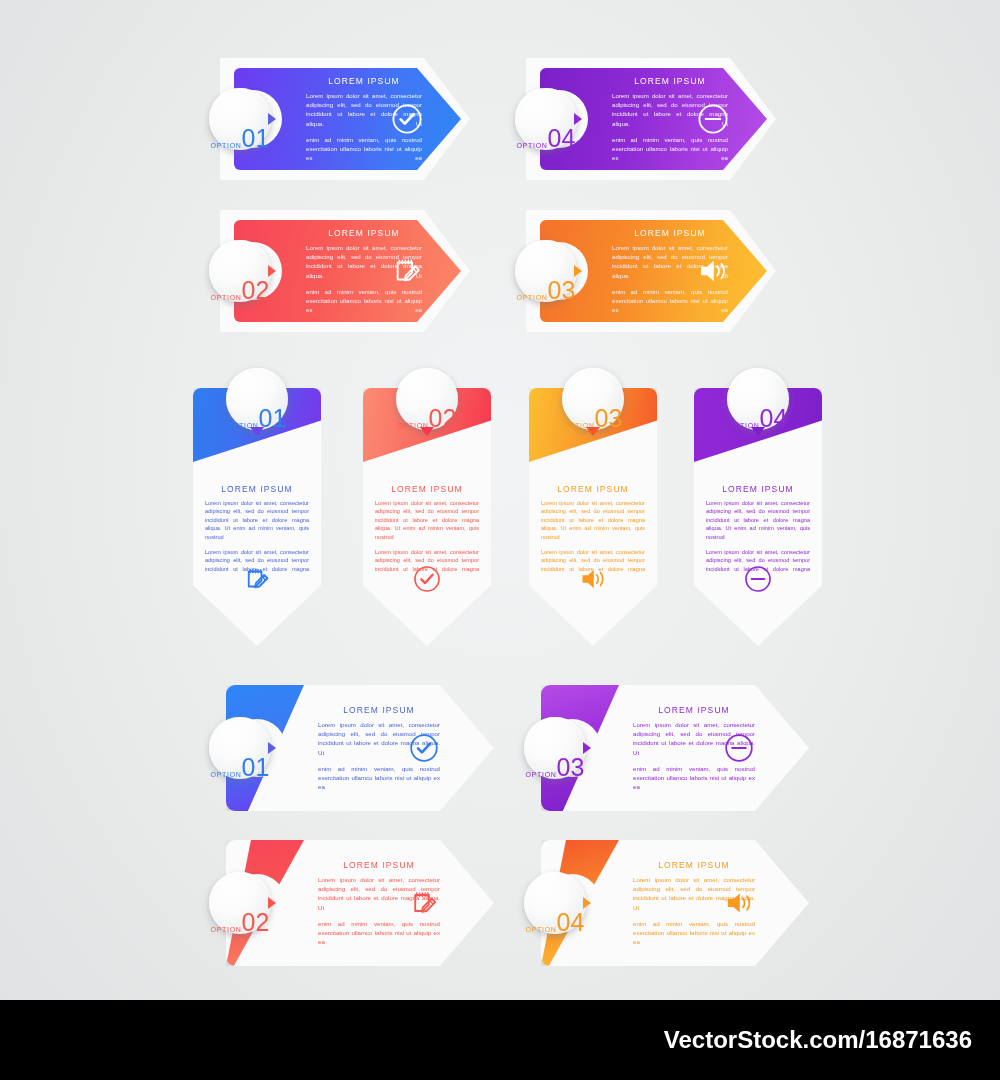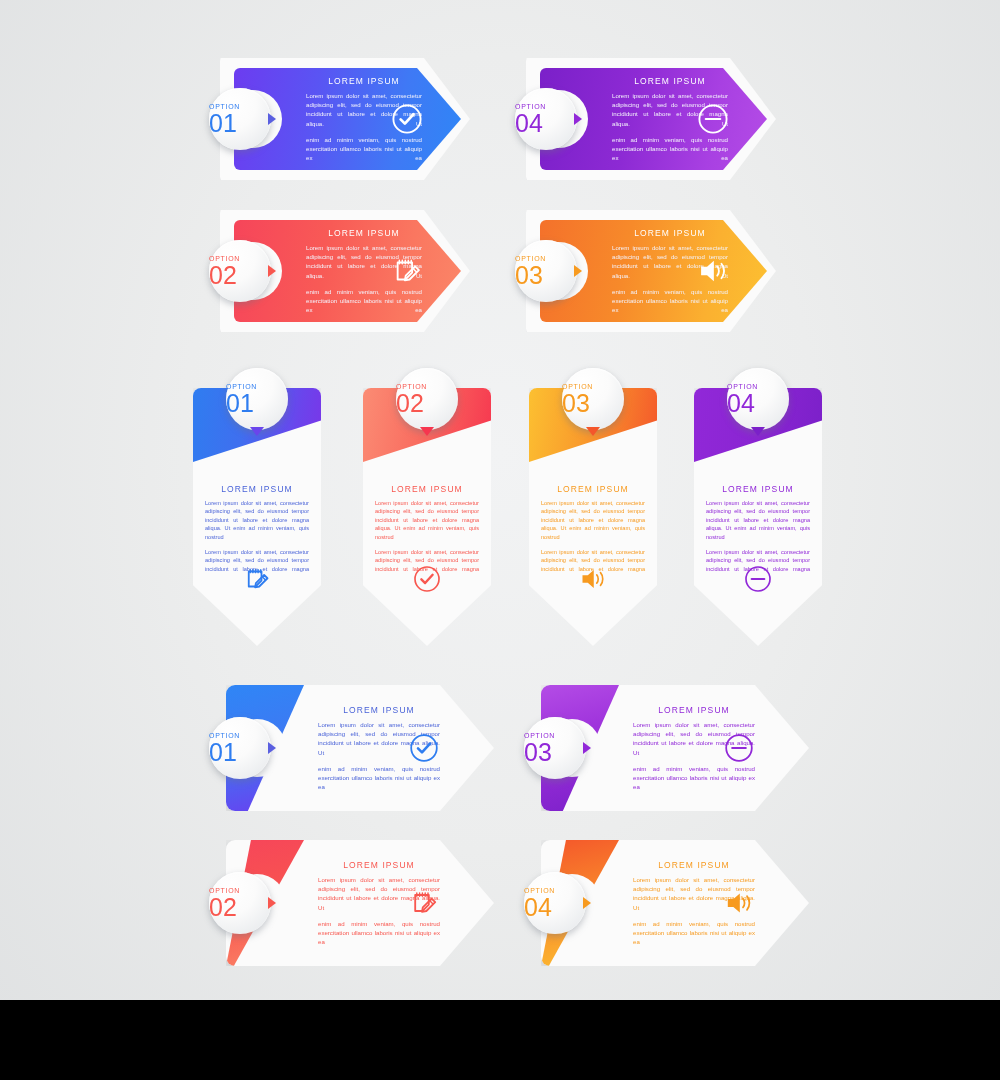--- a/index.html
+++ b/index.html
@@ -51,21 +51,21 @@
   .arrow-card .card-icon{
     position:absolute;right:46px;top:50%;transform:translateY(-50%);
     width:34px;height:34px;color:#fff;
   }
 
   
   .badge{
     position:absolute;width:62px;height:62px;border-radius:50%;
     background:radial-gradient(circle at 34% 26%,#ffffff 0%,#fbfbfb 42%,#eceef0 78%,#dcdee1 100%);
     box-shadow:0 3px 7px rgba(110,118,130,.40), inset 0 1px 2px rgba(255,255,255,.9);
-    display:flex;flex-direction:column;align-items:flex-start;justify-content:center;
+    display:flex;align-items:flex-end;justify-content:center;
     z-index:6;
   }
   .badge .opt{font-size:7px;letter-spacing:.7px;line-height:8px;}
   .badge .num{font-size:25px;line-height:24px;font-weight:400;letter-spacing:0px;}
   .badge .tri{
     position:absolute;right:-5px;top:50%;transform:translateY(-50%);
     width:0;height:0;border-top:6px solid transparent;border-bottom:6px solid transparent;
     border-left:8px solid #5a5fe0;
   }
   .badge .tri-down{
@@ -414,13 +414,14 @@
     <div class="badge" style="left:-17px;top:50%;transform:translateY(-50%);">
       <span class="opt" style="color:#f79a1f;">OPTION</span>
       <span class="num" style="color:#f79a1f;">04</span>
       <span class="tri" style="border-left-color:#f79a1f;"></span>
     </div>
   </div>
 
 </div>
 
 <div class="footer">
+  <div class="url">VectorStock.com/16871636</div>
 </div>
 
 </body></html>

